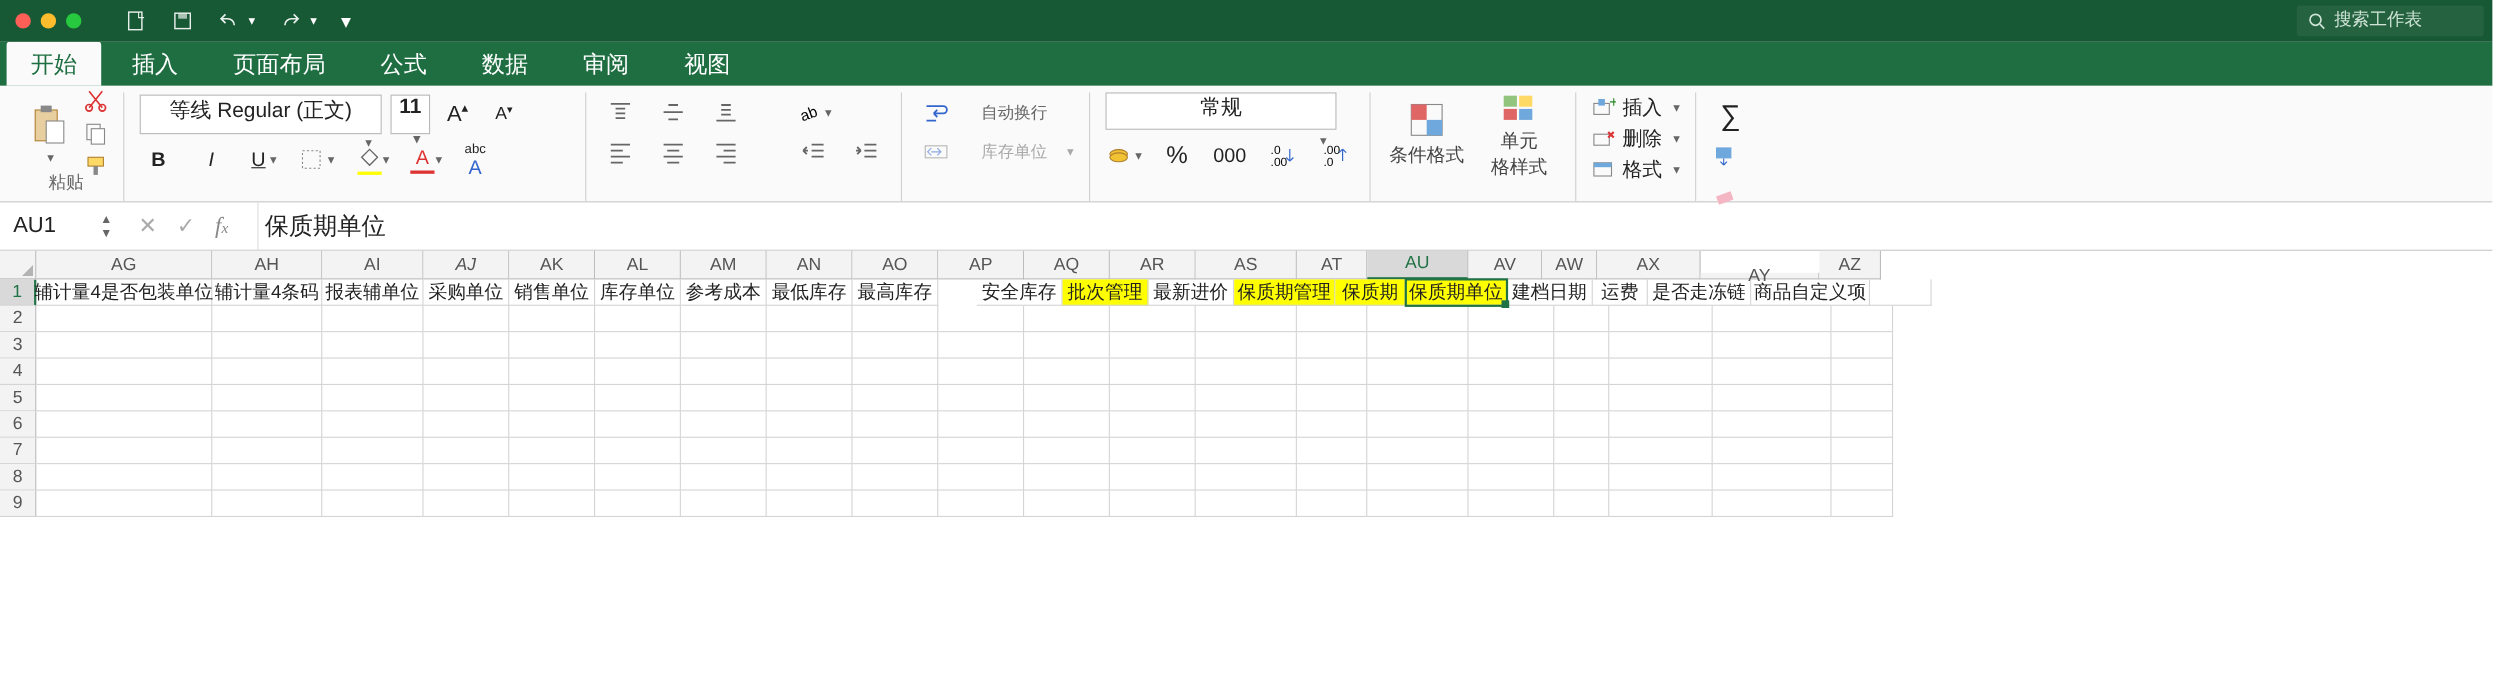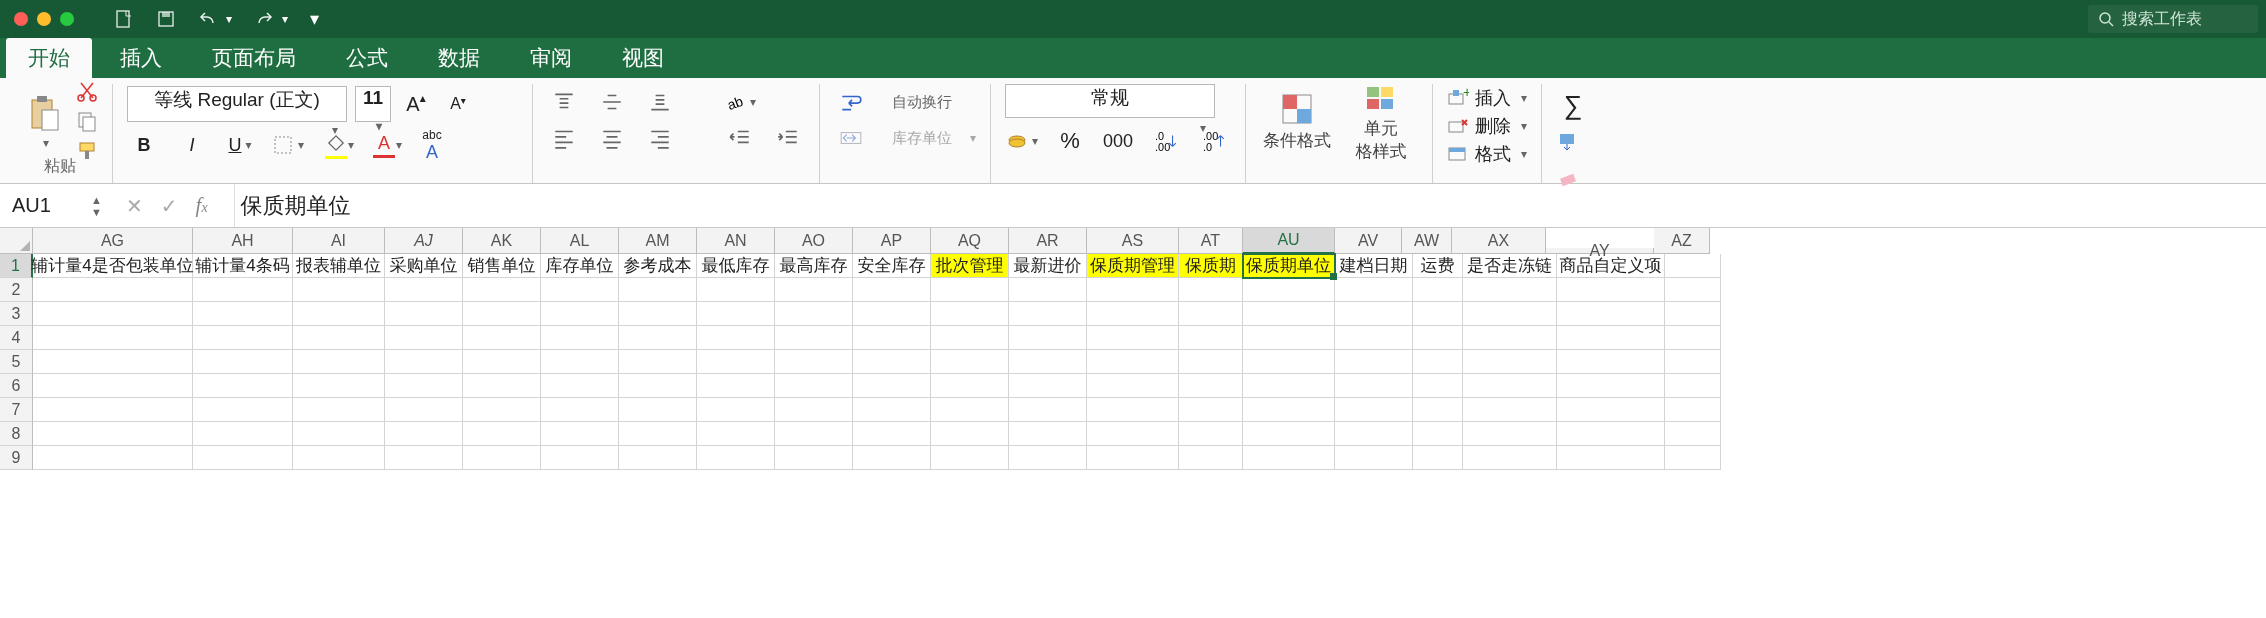--- a/index.html
+++ b/index.html
@@ -538,21 +538,21 @@
         <div class="row-h sel">1</div>
         <div class="cell" style="width: 160px;">辅计量4是否包装单位</div>
         <div class="cell" style="width: 100px;">辅计量4条码</div>
         <div class="cell" style="width: 92px;">报表辅单位</div>
         <div class="cell" style="width: 78px;">采购单位</div>
         <div class="cell" style="width: 78px;">销售单位</div>
         <div class="cell" style="width: 78px;">库存单位</div>
         <div class="cell" style="width: 78px;">参考成本</div>
         <div class="cell" style="width: 78px;">最低库存</div>
         <div class="cell" style="width: 78px;">最高库存</div>
-        <div class="cell" style="width: 78px;">安全库存</div>
+        <div class="cell" style="width: 78px; margin-left: 35px;">安全库存</div>
         <div class="cell hl" style="width: 78px;">批次管理</div>
         <div class="cell" style="width: 78px;">最新进价</div>
         <div class="cell hl" style="width: 92px;">保质期管理</div>
         <div class="cell hl" style="width: 64px;">保质期</div>
         <div class="cell hl selected" style="width: 92px;">保质期单位</div>
         <div class="cell" style="width: 78px;">建档日期</div>
         <div class="cell" style="width: 50px;">运费</div>
         <div class="cell" style="width: 94px;">是否走冻链</div>
         <div class="cell" style="width: 108px;">商品自定义项</div>
         <div class="cell" style="width: 56px;"></div>

